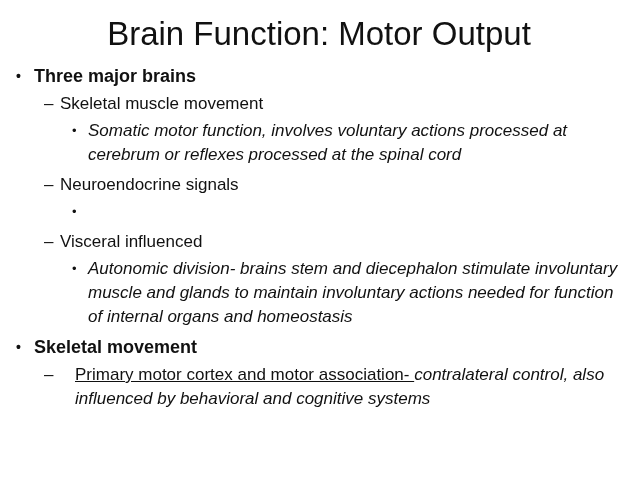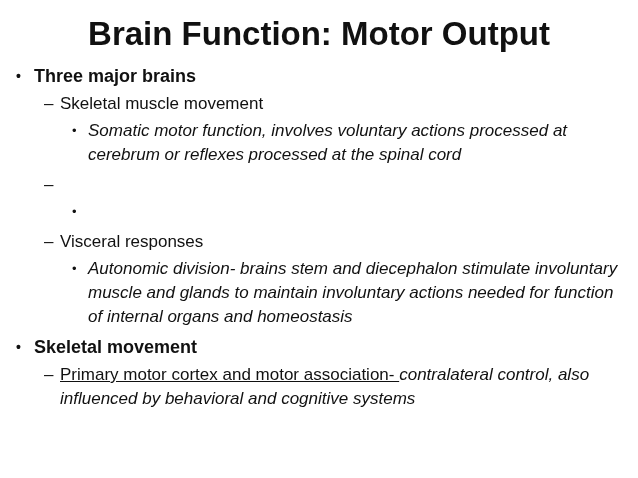--- a/index.html
+++ b/index.html
@@ -14,21 +14,21 @@
     background: #ffffff;
     color: #111111;
     font-family: "Liberation Sans", sans-serif;
     overflow: hidden;
     box-sizing: border-box;
     padding-top: 14px;
   }
   .title {
     text-align: center;
     font-size: 33px;
-    font-weight: 700;
+    font-weight: 400;
     line-height: 40px;
     margin: 0 10px 10px 10px;
     white-space: nowrap;
   }
   .line {
     display: flex;
     align-items: flex-start;
     line-height: 24px;
     font-size: 17px;
     box-sizing: border-box;
@@ -61,21 +61,21 @@
     flex: 0 0 16px;
     font-style: normal;
     font-size: 13px;
   }
   .marker {
     display: inline-block;
   }
   .text {
     flex: 1 1 auto;
   }
-  .l2 .text.mixed { text-decoration: none; }
+  .l2 .text.mixed { text-decoration: none; margin-left: 15px; }
   .seg-underline { text-decoration: underline; }
   .seg-italic { font-style: italic; }
 </style>
 </head>
 <body>
 
 <div class="slide">
 
   <h1 class="title">Brain Function: Motor Output</h1>
 
@@ -89,29 +89,30 @@
     <span class="text">Skeletal muscle movement</span>
   </div>
 
   <div class="line l3">
     <span class="marker">•</span>
     <span class="text">Somatic motor function, involves voluntary actions processed at cerebrum or reflexes processed at the spinal cord</span>
   </div>
 
   <div class="line l2">
     <span class="marker">–</span>
+    <span class="text">Neuroendocrine signals</span>
   </div>
 
   <div class="line l3">
     <span class="marker">•</span>
   </div>
 
   <div class="line l2">
     <span class="marker">–</span>
-    <span class="text">Visceral responses</span>
+    <span class="text">Visceral influenced</span>
   </div>
 
   <div class="line l3">
     <span class="marker">•</span>
     <span class="text">Autonomic division- brains stem and diecephalon stimulate involuntary muscle and glands to maintain involuntary actions needed for function of internal organs and homeostasis</span>
   </div>
 
   <div class="line l1">
     <span class="marker">•</span>
     <span class="text">Skeletal movement</span>

